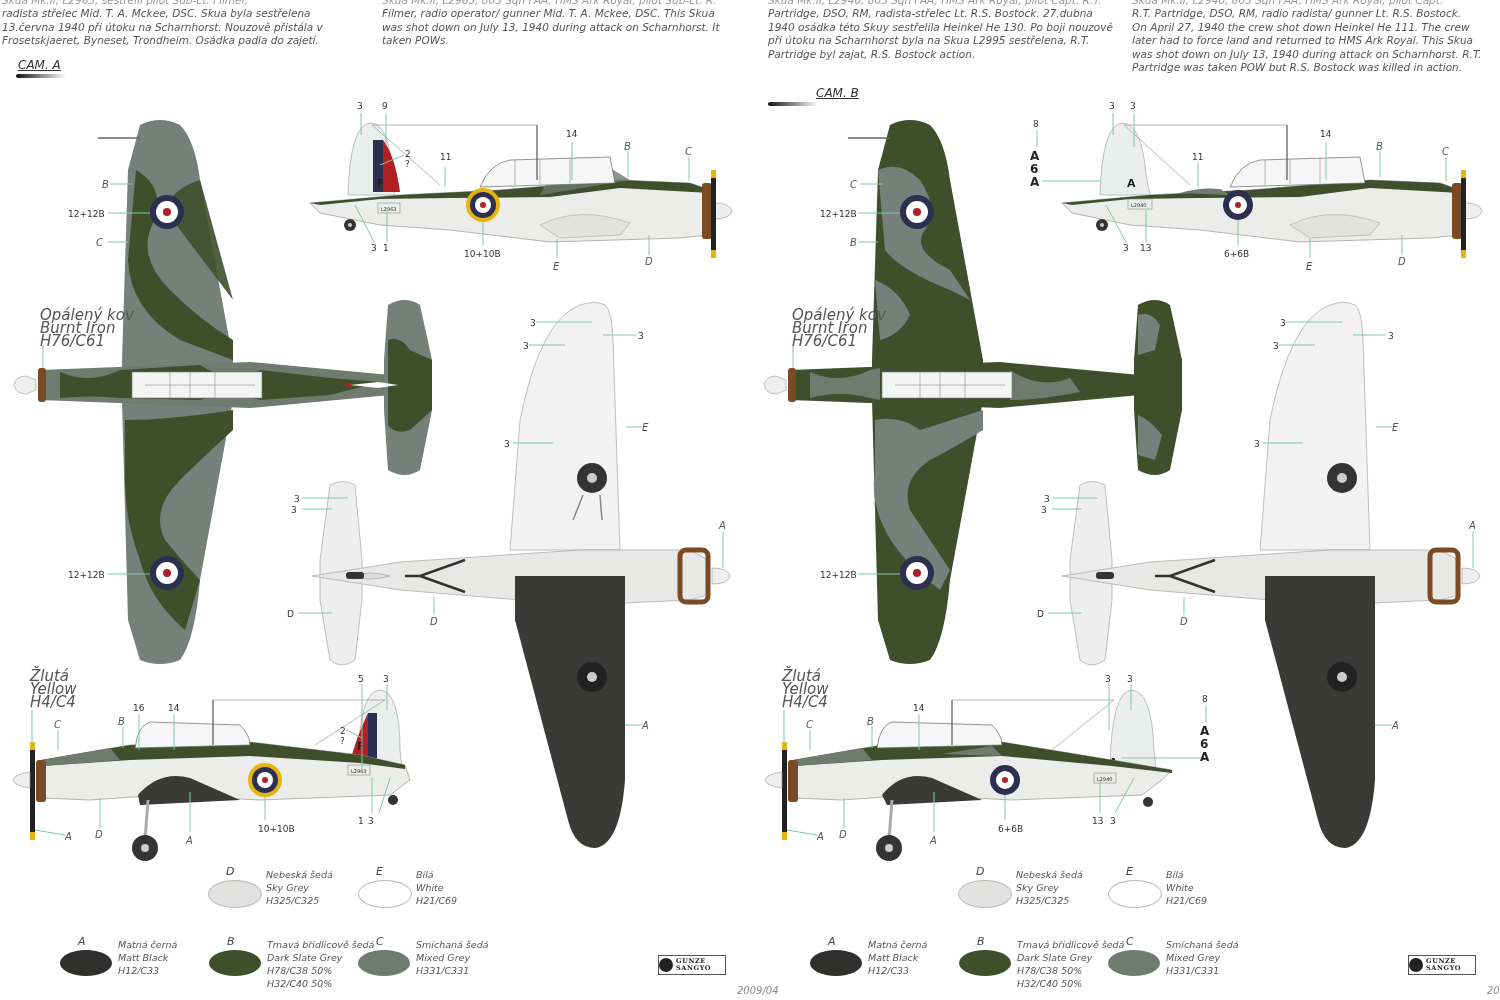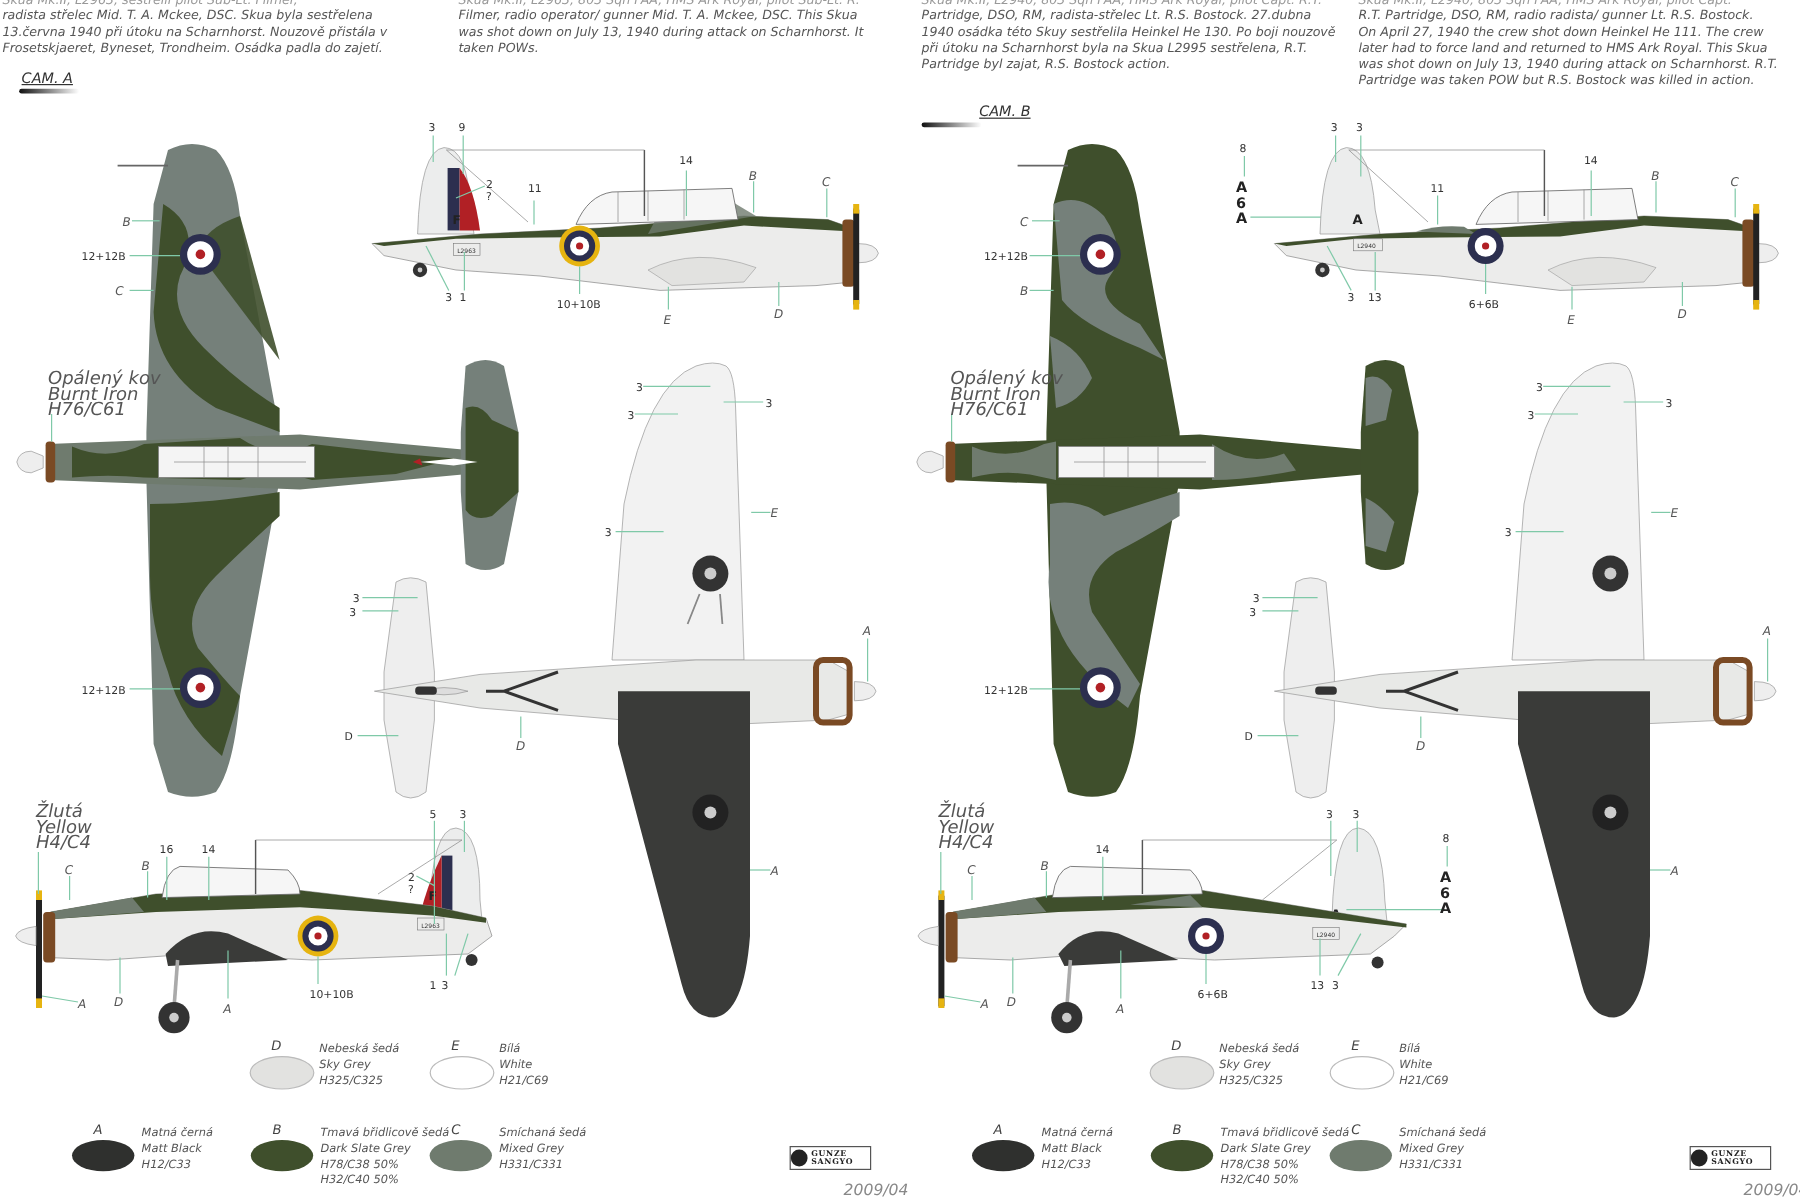--- a/index.html
+++ b/index.html
@@ -16,21 +16,21 @@
   .lead{stroke:#7fc9a8;stroke-width:1;fill:none;}
   .panel{stroke:#8a8a8a;stroke-width:0.6;fill:none;}
   .label-it{position:absolute;font-style:italic;font-size:15px;line-height:13px;color:#555;}
   .swatch{position:absolute;}
   .swatch .oval{position:absolute;width:52px;height:26px;border-radius:50%;left:0;top:12px;}
   .swatch .letter{position:absolute;left:18px;top:-3px;font-style:italic;font-size:11px;color:#444;}
   .swatch .txt{position:absolute;left:58px;top:0;font-style:italic;font-size:9.5px;line-height:13px;color:#555;white-space:nowrap;}
   .logo{position:absolute;width:68px;height:20px;border:1px solid #555;display:flex;align-items:center;padding:0 0;box-sizing:border-box;background:#fff;}
   .logo .disc{width:14px;height:14px;border-radius:50%;background:#222;margin-right:3px;}
   .logo .lt{font-family:"DejaVu Serif",serif;font-weight:bold;font-size:6.5px;line-height:7px;color:#222;letter-spacing:0.6px;}
-  .date{position:absolute;font-style:italic;font-size:13px;color:#888;}
+  .date{position:absolute;font-style:italic;font-size:10px;color:#888;margin-left:34px;}
 </style>
 </head>
 <body>
 
 <div class="page left">
   <div class="desc" style="left:2px;top:-6px;width:355px;">
     <div class="cut">Skua Mk.II, L2963, sestřelil pilot Sub-Lt. Filmer,</div>
     <div>radista střelec Mid. T. A. Mckee, DSC. Skua byla sestřelena</div>
     <div>13.června 1940 při útoku na Scharnhorst. Nouzově přistála v</div>
     <div>Frosetskjaeret, Byneset, Trondheim. Osádka padla do zajetí.</div>

